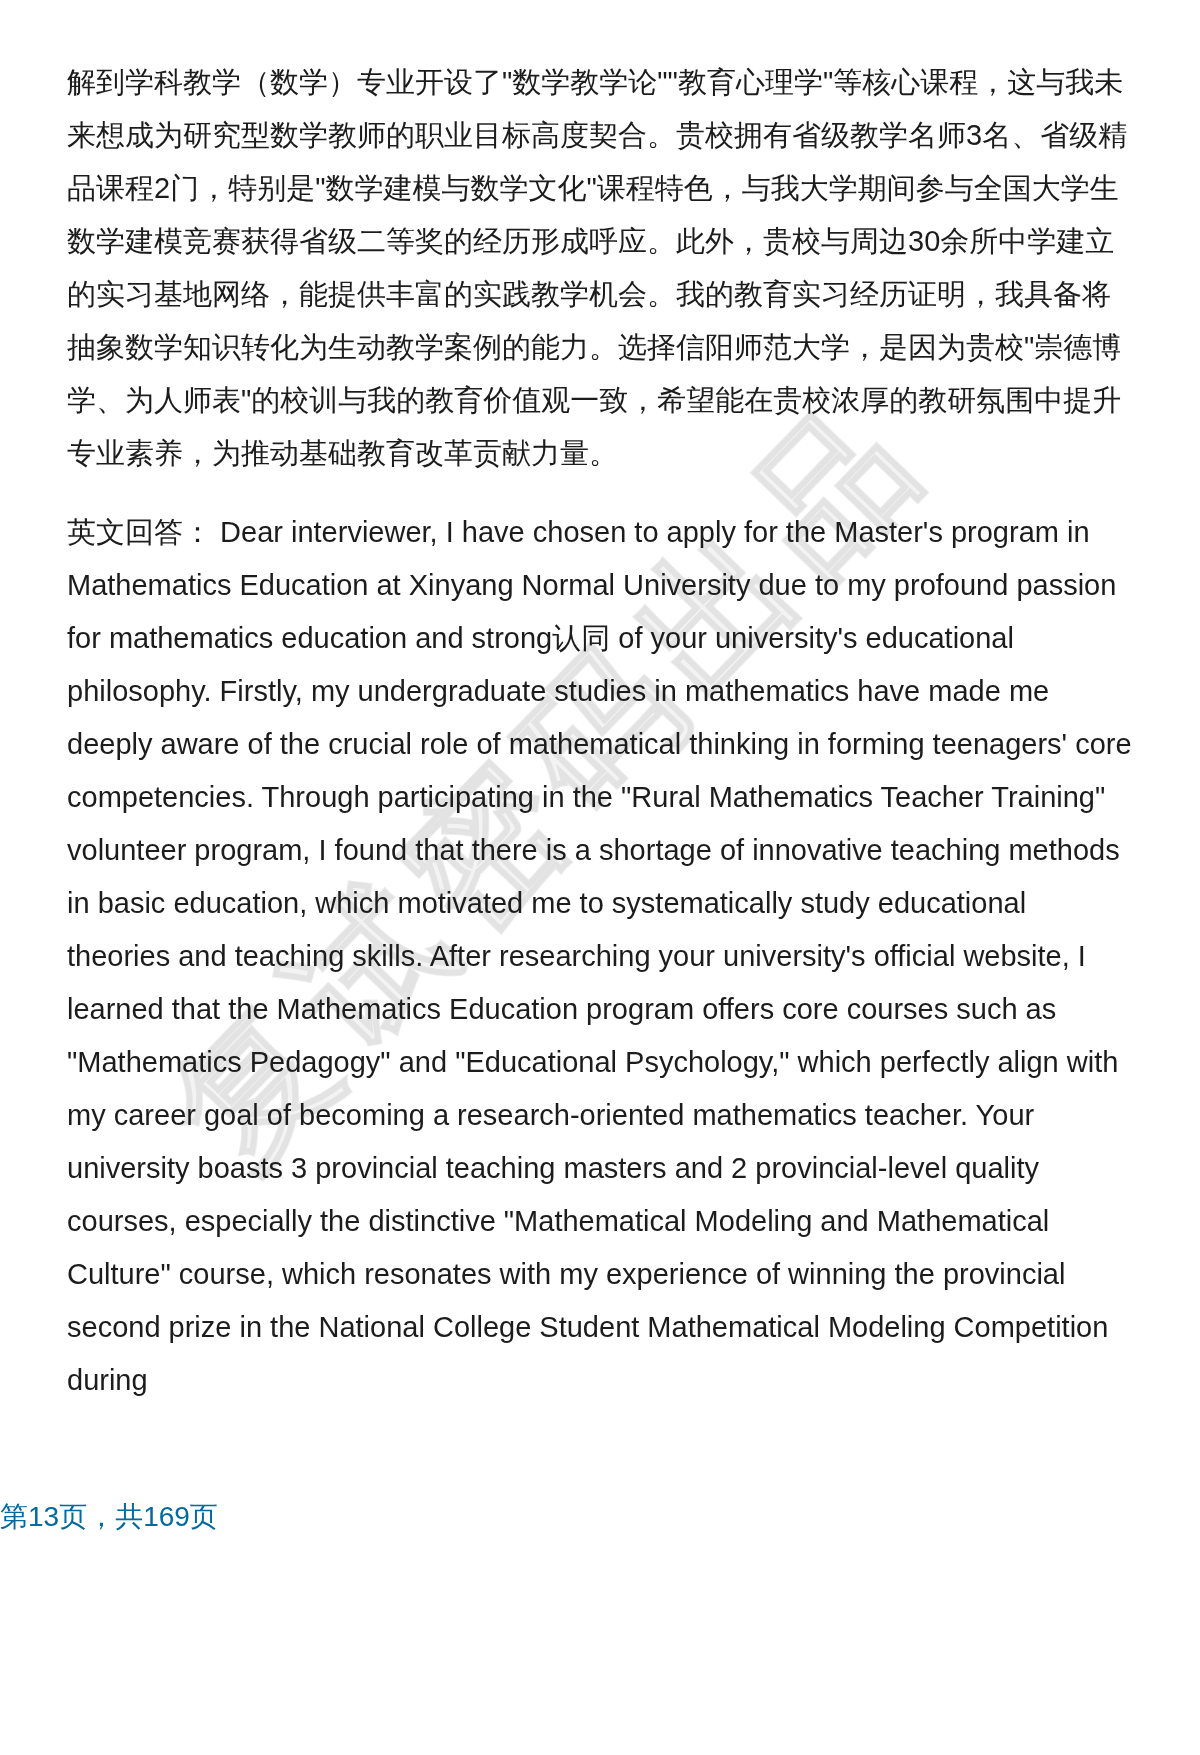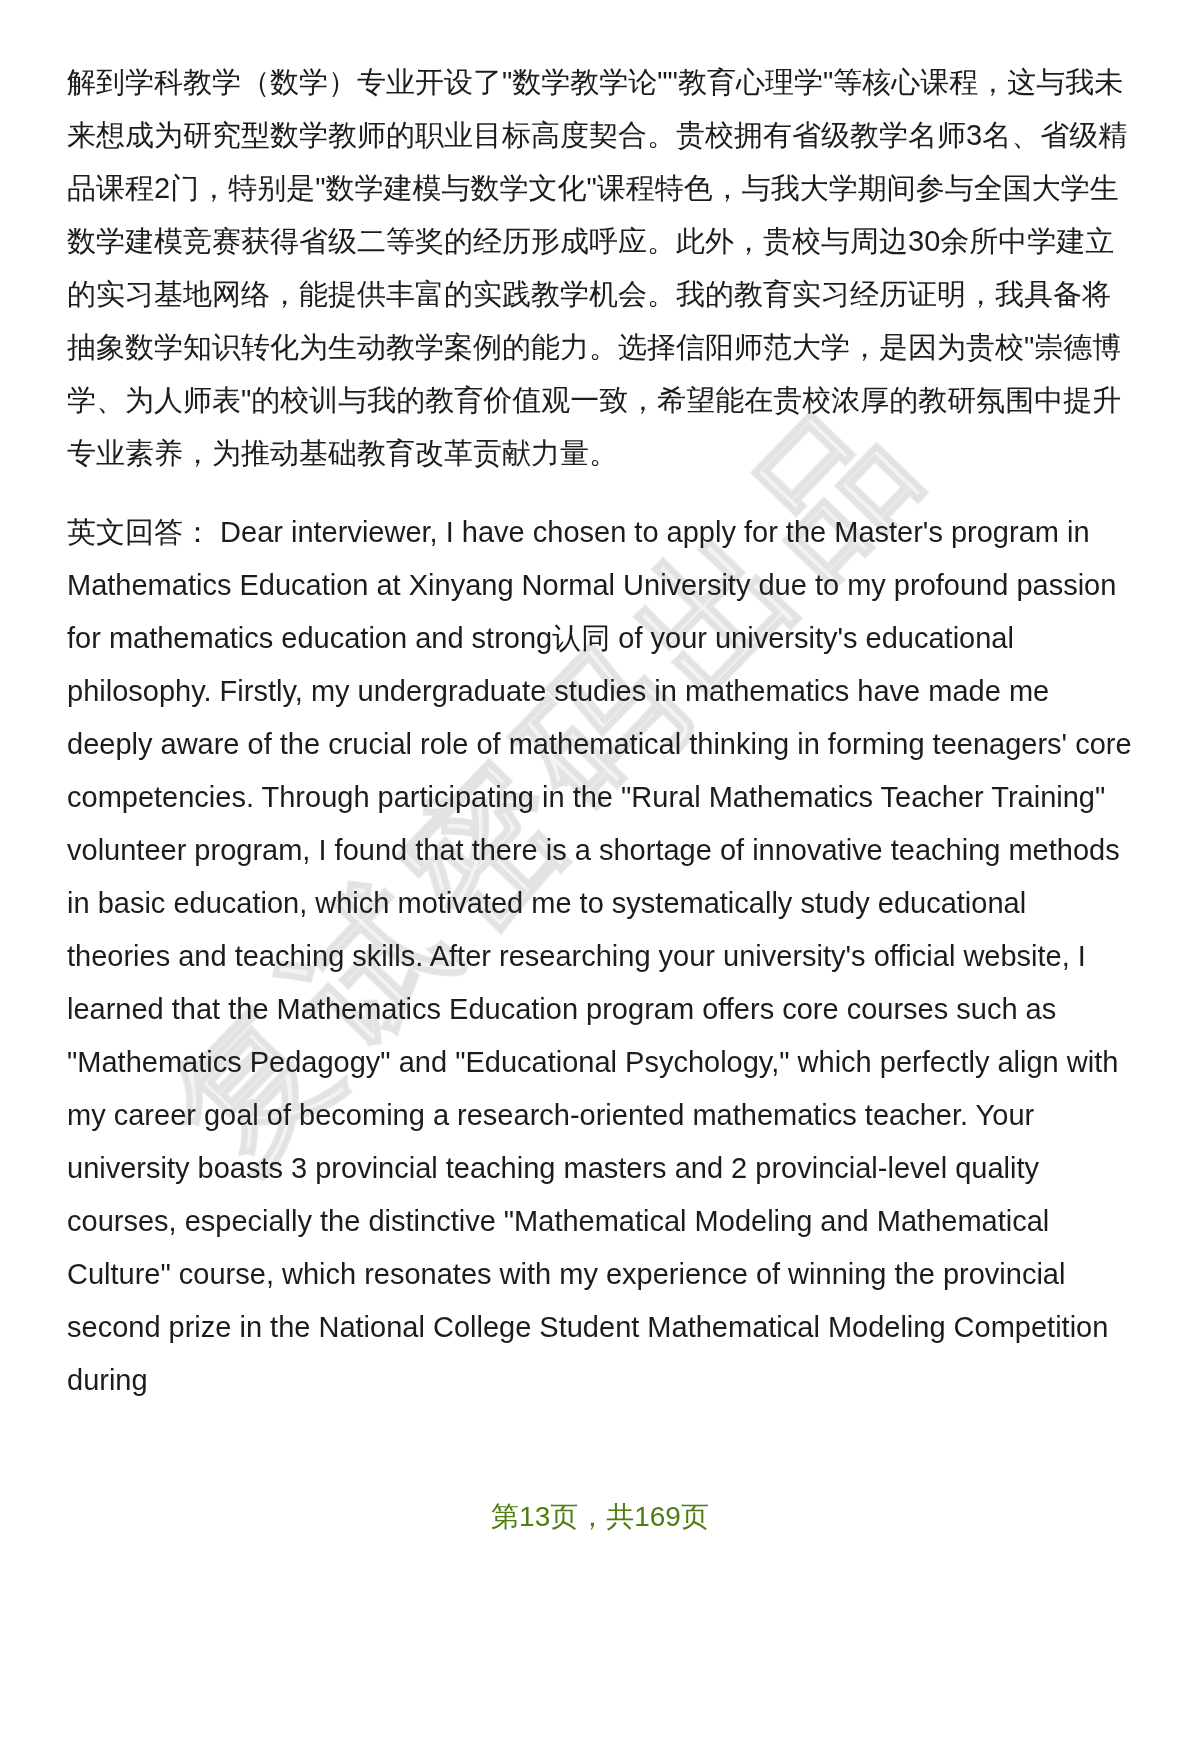--- a/index.html
+++ b/index.html
@@ -47,24 +47,23 @@
     word-wrap: break-word;
   }
   .para.cn {
     margin-bottom: 26px;
   }
   .footer {
     position: absolute;
     left: 0;
     right: 0;
     top: 1497px;
-    text-align: center;
     font-size: 28px;
     line-height: 40px;
-    color: #4d7c0f;
+    color: #0369a1;
     z-index: 1;
   }
 </style>
 </head>
 <body>
 
 <div class="page">
 
   <div class="watermark">复试密码出品</div>
 

